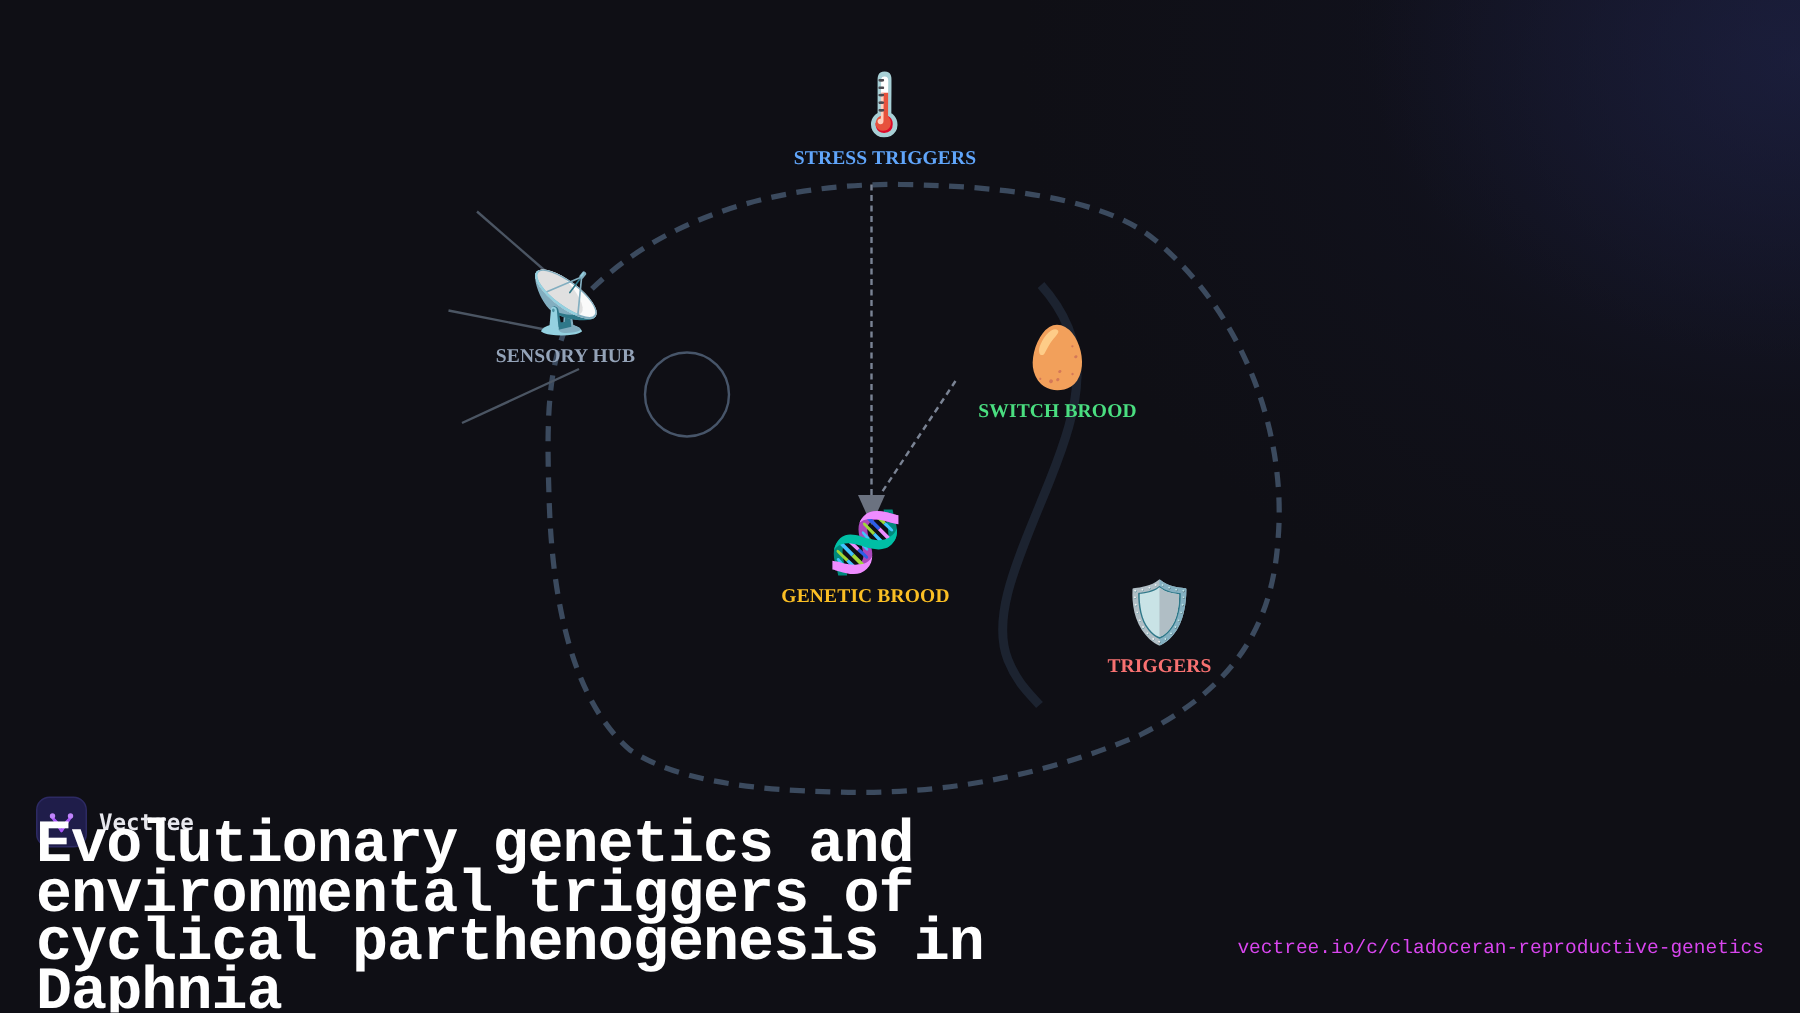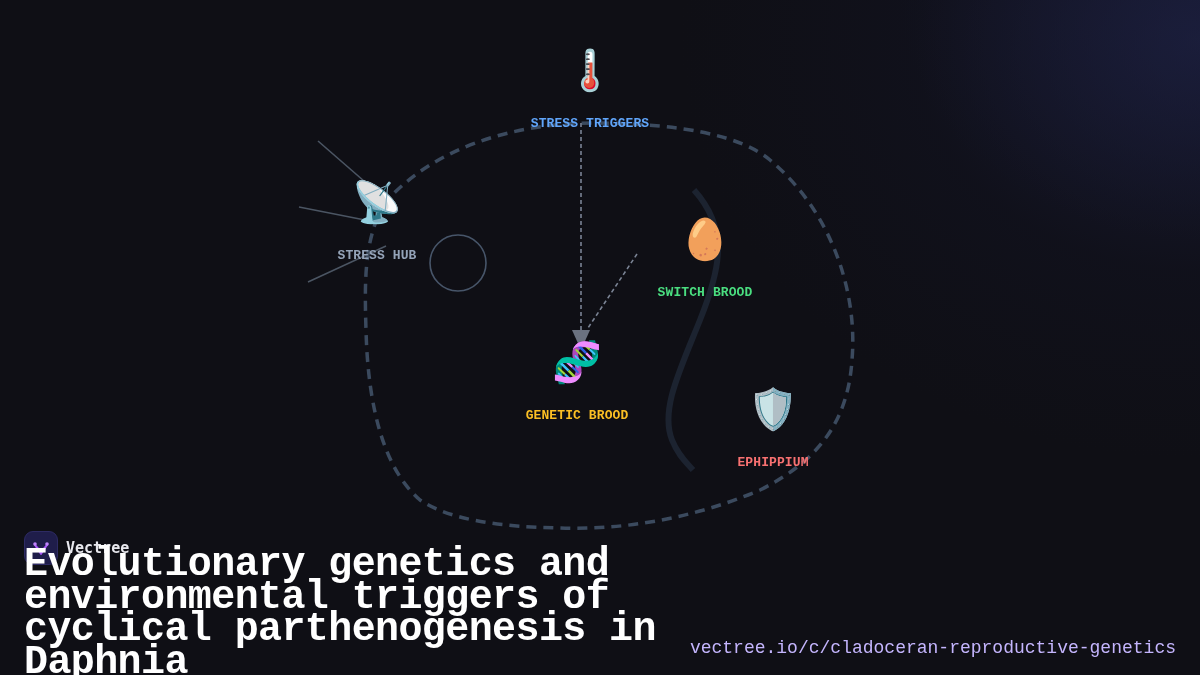--- a/index.html
+++ b/index.html
@@ -36,26 +36,26 @@
       align-items: center;
       transform: translateX(-50%);
     }
     .node .emoji {
       font-size: 40px;
       line-height: 50px;
       height: 50px;
       font-family: "DejaVu Sans", sans-serif;
     }
     .node .label {
-      font-family: Liberation Mono, monospace;
+      font-family: Liberation Serif, serif;
       font-weight: 700;
       font-size: 13px;
       letter-spacing: 0.1px;
       white-space: nowrap;
-      margin-top: 21px;
+      margin-top: 2px;
     }
     .brand {
       position: absolute;
       left: 24px;
       top: 531px;
       display: flex;
       align-items: center;
     }
     .brand-logo {
       width: 34px;
@@ -86,23 +86,22 @@
       line-height: 32.5px;
       color: #ffffff;
       margin: 0;
       letter-spacing: -0.6px;
     }
     .url {
       position: absolute;
       right: 24px;
       top: 624px;
       font-family: "Liberation Mono", monospace;
-      font-size: 18px;
-      color: #c4b5fd;
-      margin-top: 14px;
+      font-size: 13px;
+      color: #d946ef;
     }
   </style>
 </head>
 <body>
 
 <div class="bg-glow"></div>
 
 <svg class="diagram" viewBox="0 0 1200 675" xmlns="http://www.w3.org/2000/svg">
 
   <path d="M 383 205 C 430 150, 510 122, 600 123 C 680 124, 740 135, 770 160 C 830 210, 858 290, 852 360 C 848 420, 820 460, 760 490 C 690 520, 620 530, 560 528 C 500 527, 450 520, 420 500 C 385 470, 368 410, 366 330 C 364 270, 366 240, 383 205 Z" fill="none" stroke="#3b4a5e" stroke-width="3.5" stroke-dasharray="10 7" stroke-linecap="butt"></path>
@@ -120,36 +119,36 @@
   <polygon points="572,330 590,330 581,350" fill="#6b7280"></polygon>
 </svg>
 
 <div class="node" style="left:590px; top:45px;">
   <span class="emoji">🌡️</span>
   <span class="label" style="color:#60a5fa;">STRESS TRIGGERS</span>
 </div>
 
 <div class="node" style="left:377px; top:177px;">
   <span class="emoji">📡</span>
-  <span class="label" style="color:#94a3b8;">STRESS HUB</span>
+  <span class="label" style="color:#94a3b8;">SENSORY HUB</span>
 </div>
 
 <div class="node" style="left:705px; top:214px;">
   <span class="emoji">🥚</span>
   <span class="label" style="color:#4ade80;">SWITCH BROOD</span>
 </div>
 
 <div class="node" style="left:577px; top:337px;">
   <span class="emoji">🧬</span>
   <span class="label" style="color:#fbbf24;">GENETIC BROOD</span>
 </div>
 
 <div class="node" style="left:773px; top:384px;">
   <span class="emoji">🛡️</span>
-  <span class="label" style="color:#f87171;">EPHIPPIUM</span>
+  <span class="label" style="color:#f87171;">TRIGGERS</span>
 </div>
 
 <div class="brand">
   <div class="brand-logo">
     <svg width="18" height="18" viewBox="0 0 18 18" xmlns="http://www.w3.org/2000/svg">
       <path d="M 3 6 L 9 15 L 15 6" fill="none" stroke="#a855f7" stroke-width="1.8" stroke-linecap="round" stroke-linejoin="round"></path>
       <path d="M 3 6 L 6 9 M 15 6 L 12 9" fill="none" stroke="#a855f7" stroke-width="1.4" stroke-linecap="round"></path>
       <circle cx="3" cy="5" r="1.8" fill="#c084fc"></circle>
       <circle cx="15" cy="5" r="1.8" fill="#c084fc"></circle>
     </svg>

